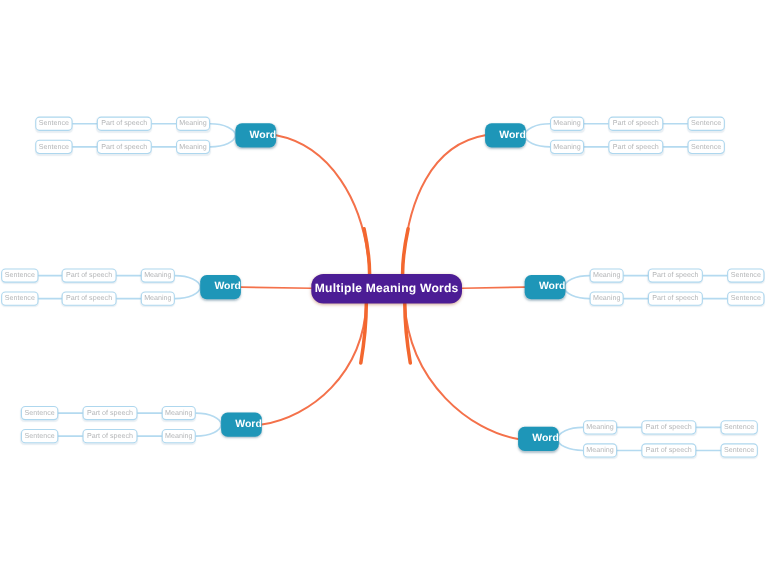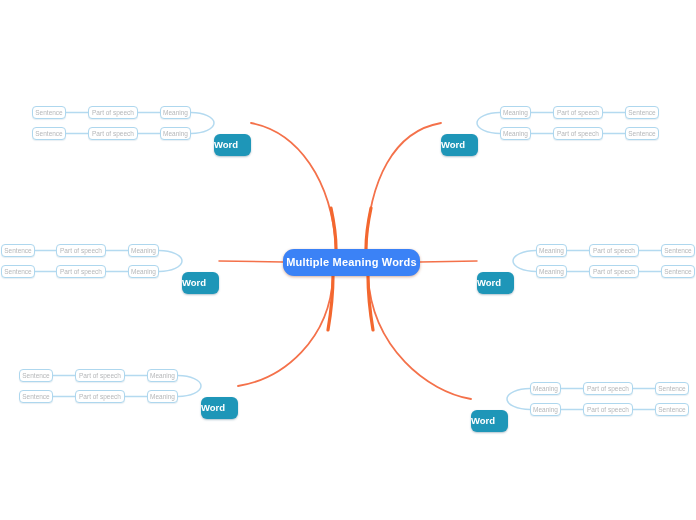--- a/index.html
+++ b/index.html
@@ -6,23 +6,23 @@
   #canvas{position:relative;width:696px;height:520px;background:#ffffff;overflow:hidden;
           font-family:"Liberation Sans",sans-serif;}
   #wires{position:absolute;left:0;top:0;width:696px;height:520px;}
   .cell{position:absolute;height:13px;background:#fff;border:1px solid #aed7ee;border-radius:4px;
         box-sizing:border-box;color:#b5b7b9;font-size:6.5px;line-height:11px;text-align:center;
         box-shadow:0 1px 1px rgba(120,160,190,0.18);white-space:nowrap;overflow:hidden;}
   .meaning{width:31px}
   .part{width:50px}
   .sentence{width:34px}
   .word{position:absolute;width:37px;height:22px;background:#1e96b8;border-radius:6px;color:#fff;
-        font-size:9.5px;font-weight:bold;text-align:left;line-height:22px;
-        box-shadow:0 1px 2px rgba(30,80,110,0.35);margin-top:22px;}
-  .root{position:absolute;left:283px;top:249px;width:137px;height:27px;background:#3b82f6;
+        font-size:9.5px;font-weight:bold;text-align:right;line-height:22px;
+        box-shadow:0 1px 2px rgba(30,80,110,0.35);}
+  .root{position:absolute;left:283px;top:249px;width:137px;height:27px;background:#4c1d95;
         border-radius:11px;color:#fff;font-size:11px;font-weight:bold;text-align:center;
         line-height:27px;letter-spacing:.2px;box-shadow:0 1px 3px rgba(150,50,0,0.4);white-space:nowrap;}
 </style>
 </head>
 <body>
 
 <div id="canvas">
 
   <svg id="wires" width="696" height="520" viewBox="0 0 696 520">
 

